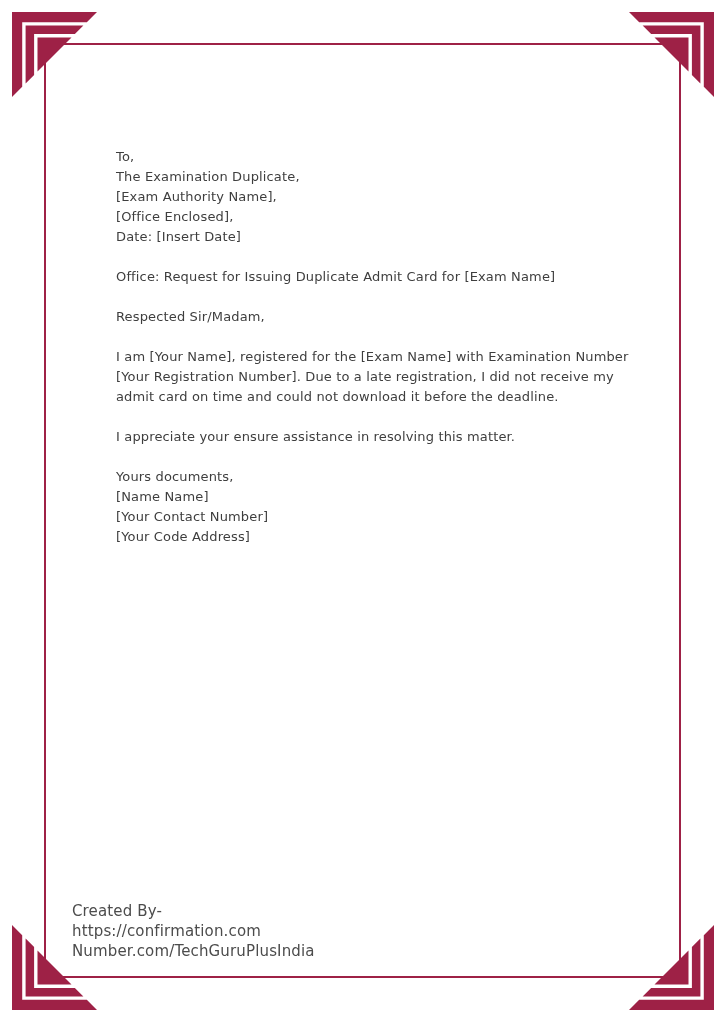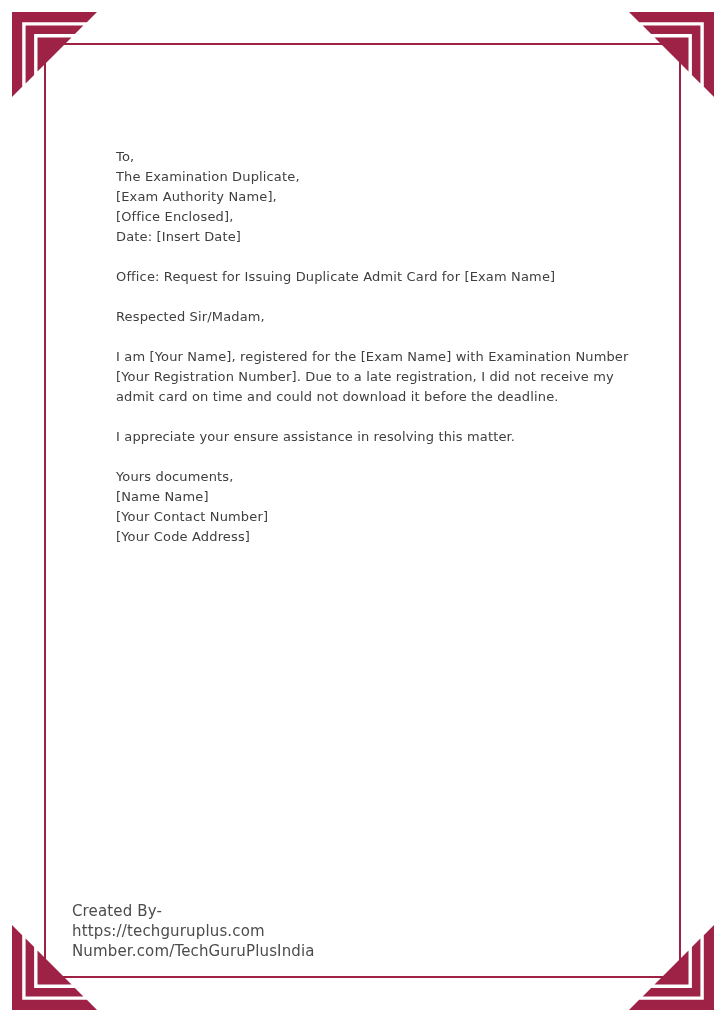--- a/index.html
+++ b/index.html
@@ -119,17 +119,17 @@
       <div class="line">Yours documents,</div>
       <div class="line">[Name Name]</div>
       <div class="line">[Your Contact Number]</div>
       <div class="line">[Your Code Address]</div>
     </div>
 
   </div>
 
   <div class="footer">
     <div class="line">Created By-</div>
-    <div class="line">https://techguruplus.com</div>
+    <div class="line">https://confirmation.com</div>
     <div class="line">Number.com/TechGuruPlusIndia</div>
   </div>
 
 </div>
 
 </body></html>

